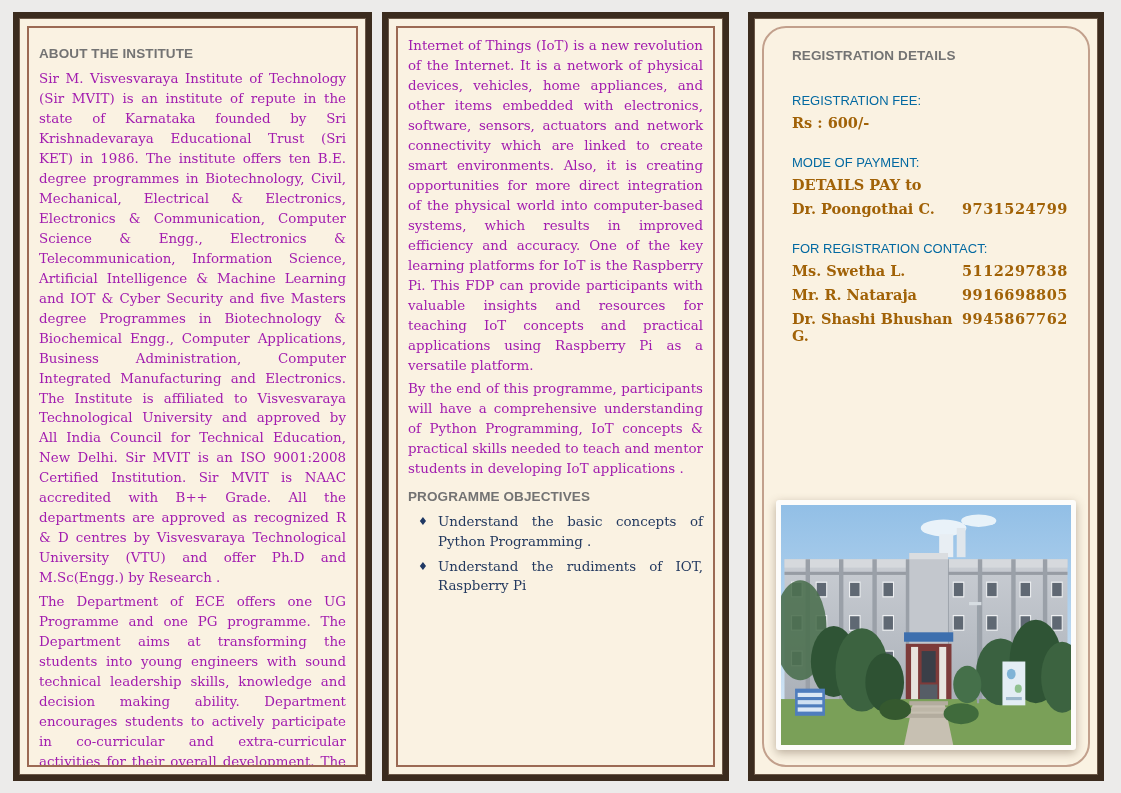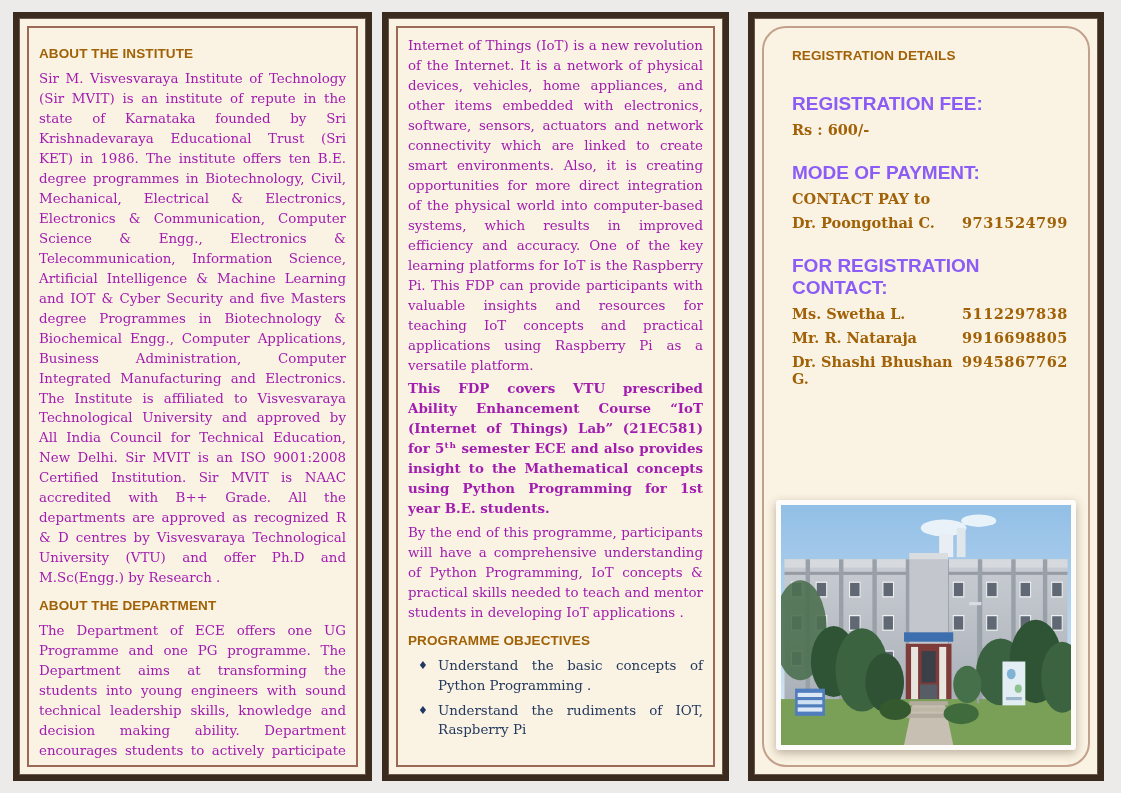--- a/index.html
+++ b/index.html
@@ -22,21 +22,21 @@
     position:absolute;inset:8px;
     border:2px solid #9c6a54;
     padding:8px 10px;
     overflow:hidden;
   }
   .panel-right .inner{border-color:#c2a08c;padding:10px 28px;border-radius:24px;}
   h3.sec{
     font-family:"Liberation Sans","DejaVu Sans",sans-serif;
     font-weight:bold;
     font-size:13.5px;
-    color:#a16207;
+    color:#737373;
     margin:10px 0 8px 0;
     letter-spacing:.1px;
   }
   p.body{
     color:#a21caf;
     font-size:13.4px;
     line-height:1.49;
     text-align:justify;
     margin:0 0 4px 0;
   }
@@ -51,21 +51,21 @@
   }
   ul.objectives .diamond{
     flex:0 0 30px;text-align:center;font-size:11px;line-height:1.8;
     color:#1f3864;
   }
   ul.objectives .obj-text{flex:1;text-align:justify;}
   
   .reg-title{margin-top:14px;font-size:14px;}
   .reg-label{
     font-family:"Liberation Sans","DejaVu Sans",sans-serif;
-    font-weight:bold;font-size:19px;color:#8b5cf6;
+    font-weight:normal;font-size:13px;color:#0369a1;
     margin:24px 0 6px 0;
   }
   .reg-label.first{margin-top:30px;}
   .reg-row{
     display:flex;align-items:baseline;
     color:#a16207;font-weight:bold;font-size:14.5px;
     margin:0 0 7px 0;
   }
   .reg-row .nm{flex:0 0 170px;}
   .reg-row .ph{flex:1;letter-spacing:.5px;}
@@ -77,29 +77,27 @@
   }
   .photo-frame svg{display:block;width:100%;height:100%;}
 </style>
 </head>
 <body>
 
 <div class="panel panel-left">
   <div class="inner">
     <h3 class="sec">ABOUT THE INSTITUTE</h3>
     <p class="body">Sir M. Visvesvaraya Institute of Technology (Sir MVIT) is an institute of repute in the state of Karnataka founded by Sri Krishnadevaraya Educational Trust (Sri KET) in 1986. The institute offers ten B.E. degree programmes in Biotechnology, Civil, Mechanical, Electrical &amp; Electronics, Electronics &amp; Communication, Computer Science &amp; Engg., Electronics &amp; Telecommunication, Information Science, Artificial Intelligence &amp; Machine Learning and IOT &amp; Cyber Security and five Masters degree Programmes in Biotechnology &amp; Biochemical Engg., Computer Applications, Business Administration, Computer Integrated Manufacturing and Electronics. The Institute is affiliated to Visvesvaraya Technological University and approved by All India Council for Technical Education, New Delhi. Sir MVIT is an ISO 9001:2008 Certified Institution. Sir MVIT is NAAC accredited with B++ Grade. All the departments are approved as recognized R &amp; D centres by Visvesvaraya Technological University (VTU) and offer Ph.D and M.Sc(Engg.) by Research .</p>
-    <h3 class="sec gap-lg">ABOUT THE DEPARTMENT</h3>
     <p class="body">The Department of ECE offers one UG Programme and one PG programme. The Department aims at transforming the students into young engineers with sound technical leadership skills, knowledge and decision making ability. Department encourages students to actively participate in co-curricular and extra-curricular activities for their overall development. The Department has well qualified, experienced and dedicated faculty members who are providing excellent teaching &amp; learning environment. The department has well equipped laboratory facilities and is recognized as R&amp;D centre by VTU. Furthermore, Texas Instruments sponsored innovative lab is also established. Department excels in academics by securing university ranks in UG and PG successively.</p>
   </div>
 </div>
 
 <div class="panel panel-mid">
   <div class="inner">
     <p class="body">Internet of Things (IoT) is a new revolution of the Internet. It is a network of physical devices, vehicles, home appliances, and other items embedded with electronics, software, sensors, actuators and network connectivity which are linked to create smart environments. Also, it is creating opportunities for more direct integration of the physical world into computer-based systems, which results in improved efficiency and accuracy. One of the key learning platforms for IoT is the Raspberry Pi. This FDP can provide participants with valuable insights and resources for teaching IoT concepts and practical applications using Raspberry Pi as a versatile platform.</p>
-    <p class="body bold">This FDP covers VTU prescribed Ability Enhancement Course “IoT (Internet of Things) Lab” (21EC581) for 5ᵗʰ semester ECE and also provides insight to the Mathematical concepts using Python Programming for 1st year B.E. students.</p>
     <p class="body">By the end of this programme, participants will have a comprehensive understanding of Python Programming, IoT concepts &amp; practical skills needed to teach and mentor students in developing IoT applications .</p>
     <h3 class="sec" style="">PROGRAMME OBJECTIVES</h3>
     <ul class="objectives">
       <li>
         <span class="diamond">♦</span>
         <span class="obj-text">Understand the basic concepts of Python Programming .</span>
       </li>
       <li>
         <span class="diamond">♦</span>
         <span class="obj-text">Understand the rudiments of IOT, Raspberry Pi</span>
@@ -113,21 +111,21 @@
   <div class="inner">
     <h3 class="sec reg-title">REGISTRATION DETAILS</h3>
 
     <div class="reg-label first">REGISTRATION FEE:</div>
     <div class="reg-row">
       <span class="nm">Rs : 600/-</span>
     </div>
 
     <div class="reg-label">MODE OF PAYMENT:</div>
     <div class="reg-row">
-      <span class="nm">CONTACT PAY to</span>
+      <span class="nm">DETAILS PAY to</span>
     </div>
     <div class="reg-row">
       <span class="nm">Dr. Poongothai C.</span>
       <span class="ph">9731524799</span>
     </div>
 
     <div class="reg-label">FOR REGISTRATION CONTACT:</div>
     <div class="reg-row">
       <span class="nm">Ms. Swetha L.</span>
       <span class="ph">5112297838</span>

